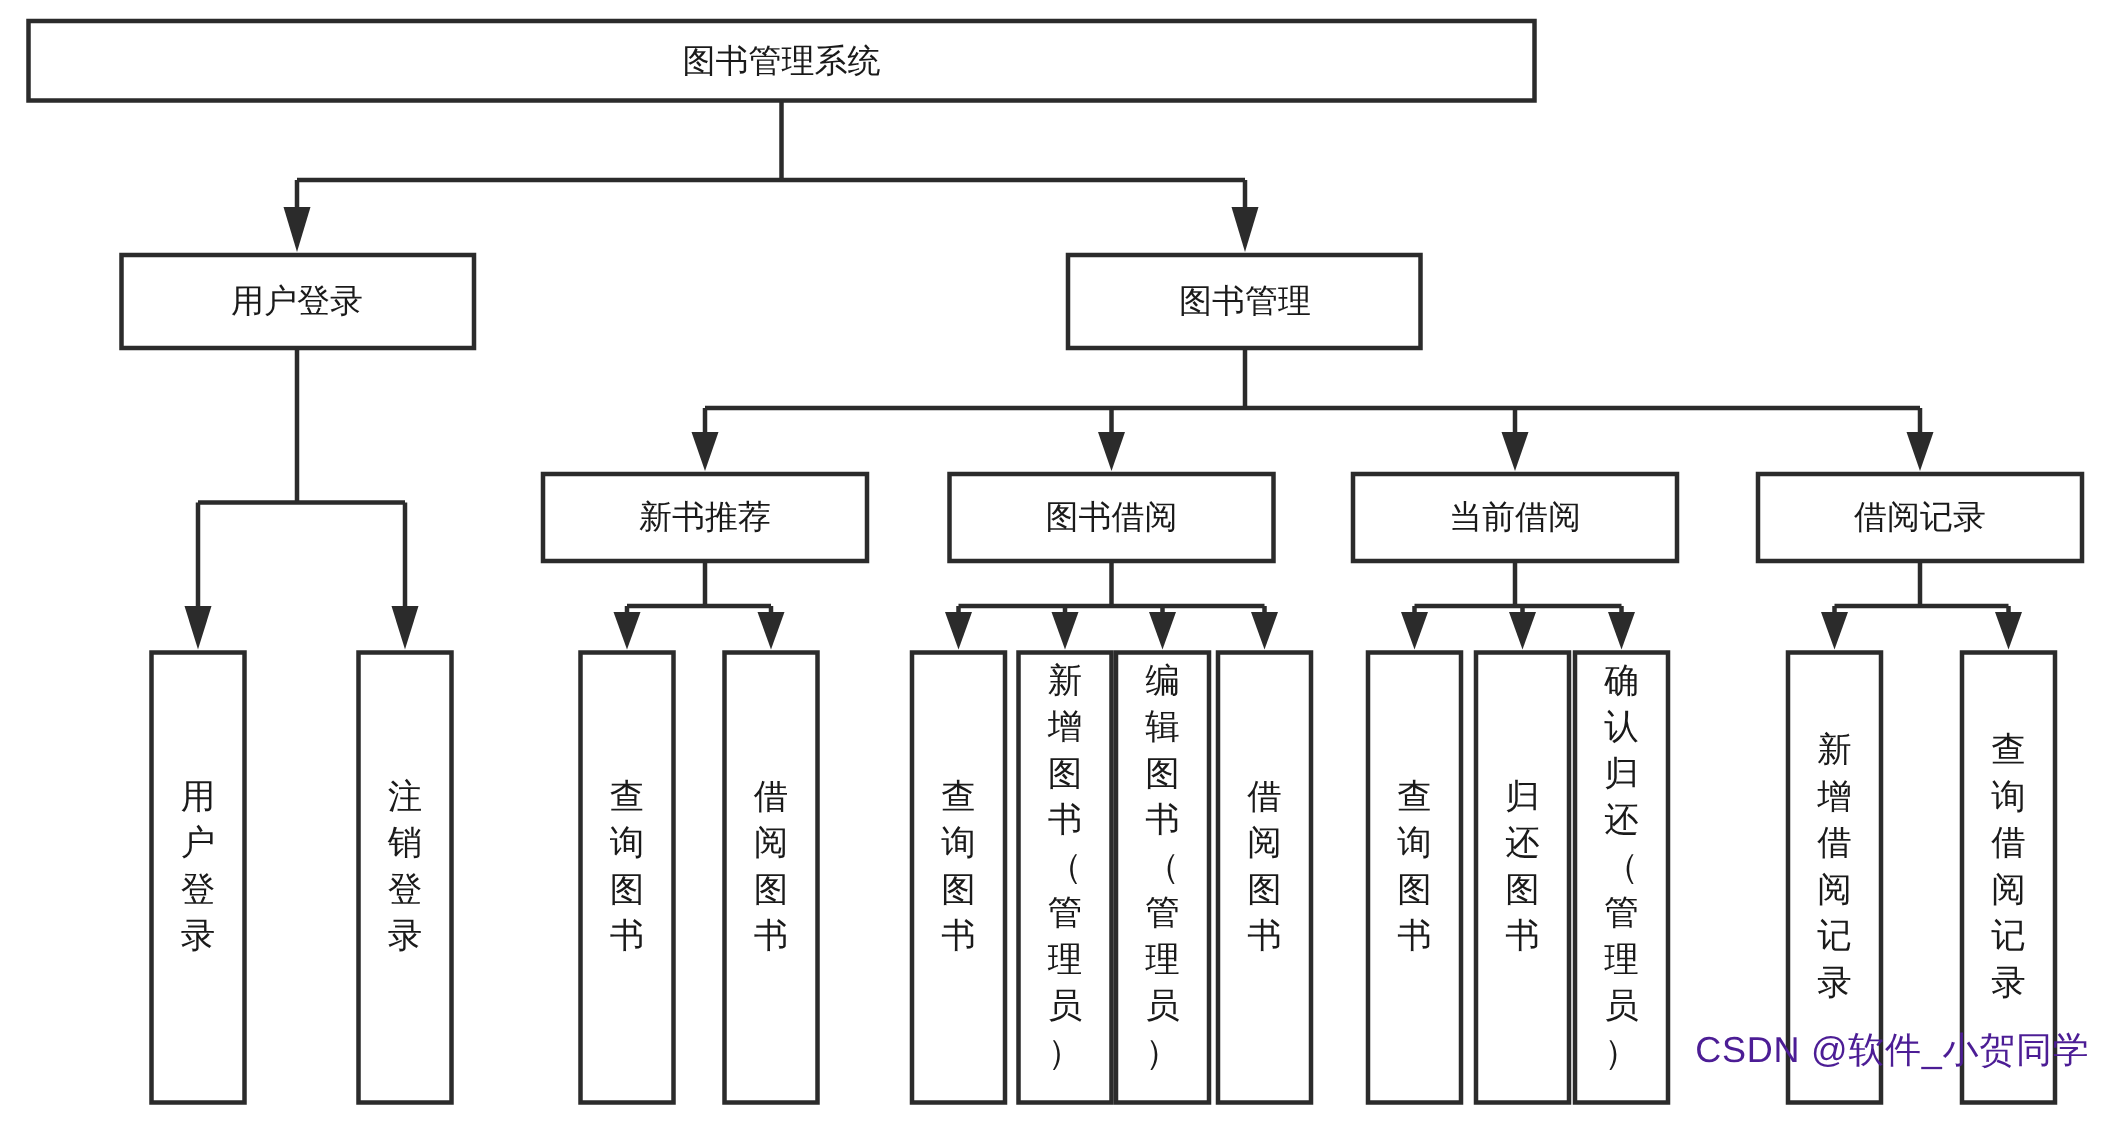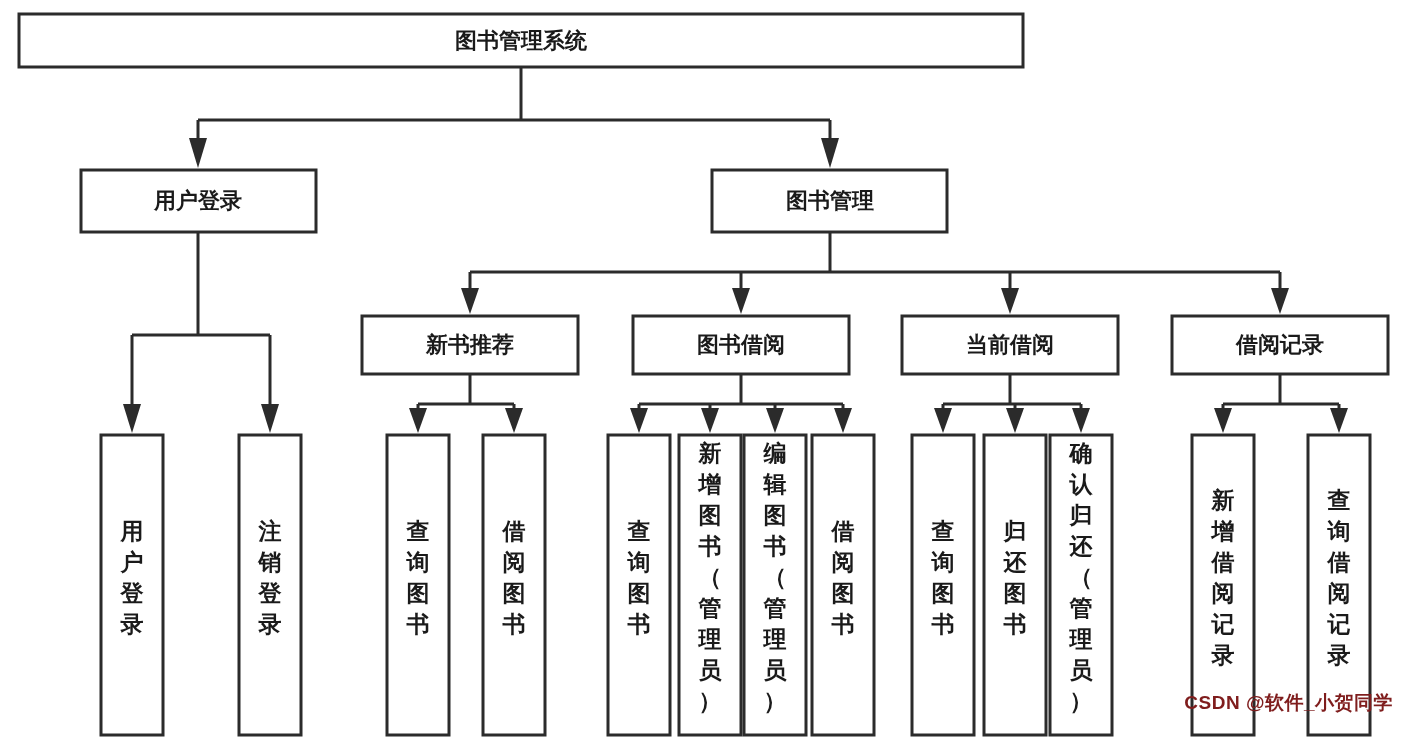--- a/index.html
+++ b/index.html
@@ -10,21 +10,20 @@
   body {
     width: 1405px;
     height: 747px;
     font-family: "Liberation Sans", "DejaVu Sans", sans-serif;
     overflow: hidden;
   }
   #diagram-root {
     position: relative;
     width: 1405px;
     height: 722px;
-    font-weight: bold;
   }
   svg#flow {
     position: absolute;
     top: 0;
     left: 0;
     width: 1405px;
     height: 747px;
     display: block;
   }
   .node-rect {
@@ -53,22 +52,22 @@
     font-family: "Liberation Sans", "DejaVu Sans", sans-serif;
     font-size: 23px;
     fill: #1a1a1a;
     text-anchor: middle;
   }
   .watermark {
     position: absolute;
     right: 12px;
     bottom: 6px;
     font-family: "Liberation Sans", "DejaVu Sans", sans-serif;
-    font-size: 19px;
-    color: #7f1d1d;
+    font-size: 24px;
+    color: #4c1d95;
     white-space: nowrap;
     letter-spacing: 0.5px;
   }
 </style>
 </head>
 <body>
 
 <div id="diagram-root">
 
   <svg id="flow" viewBox="0 0 1405 747">

